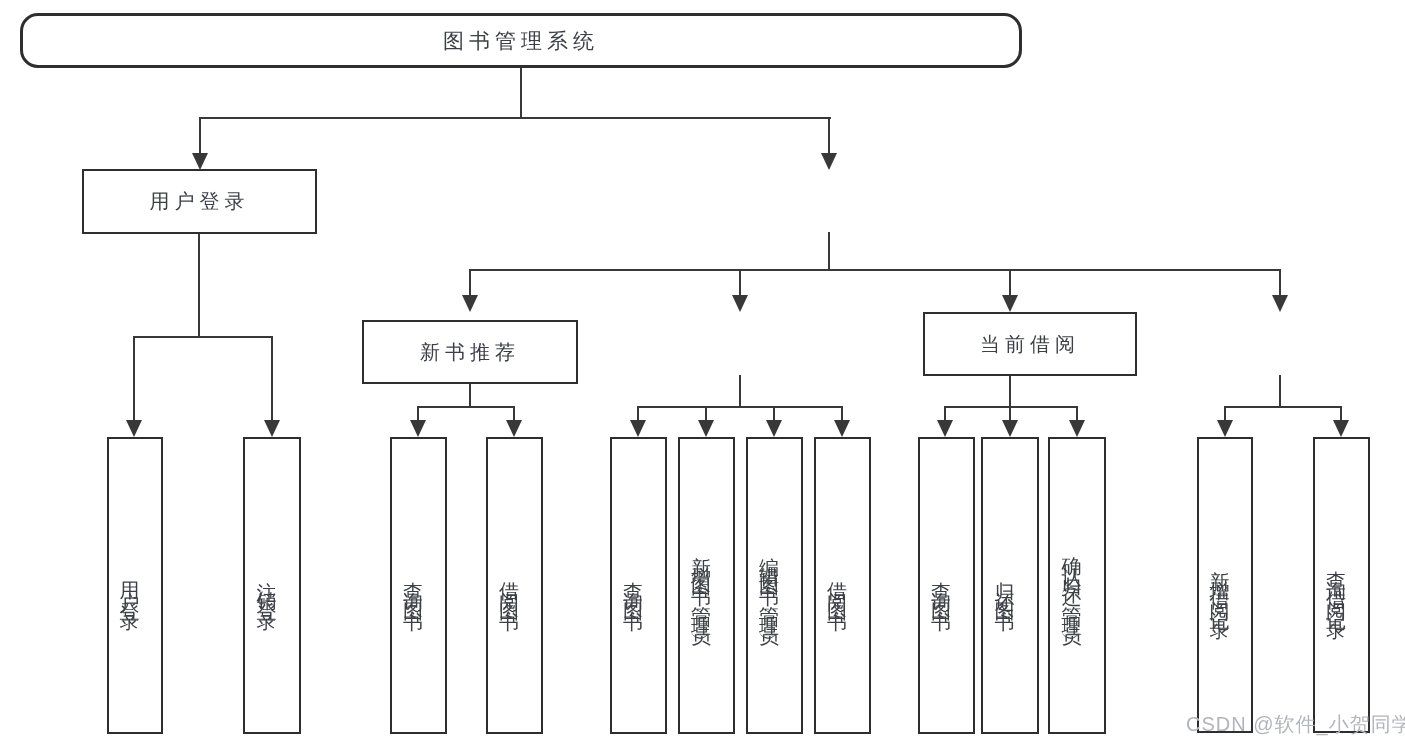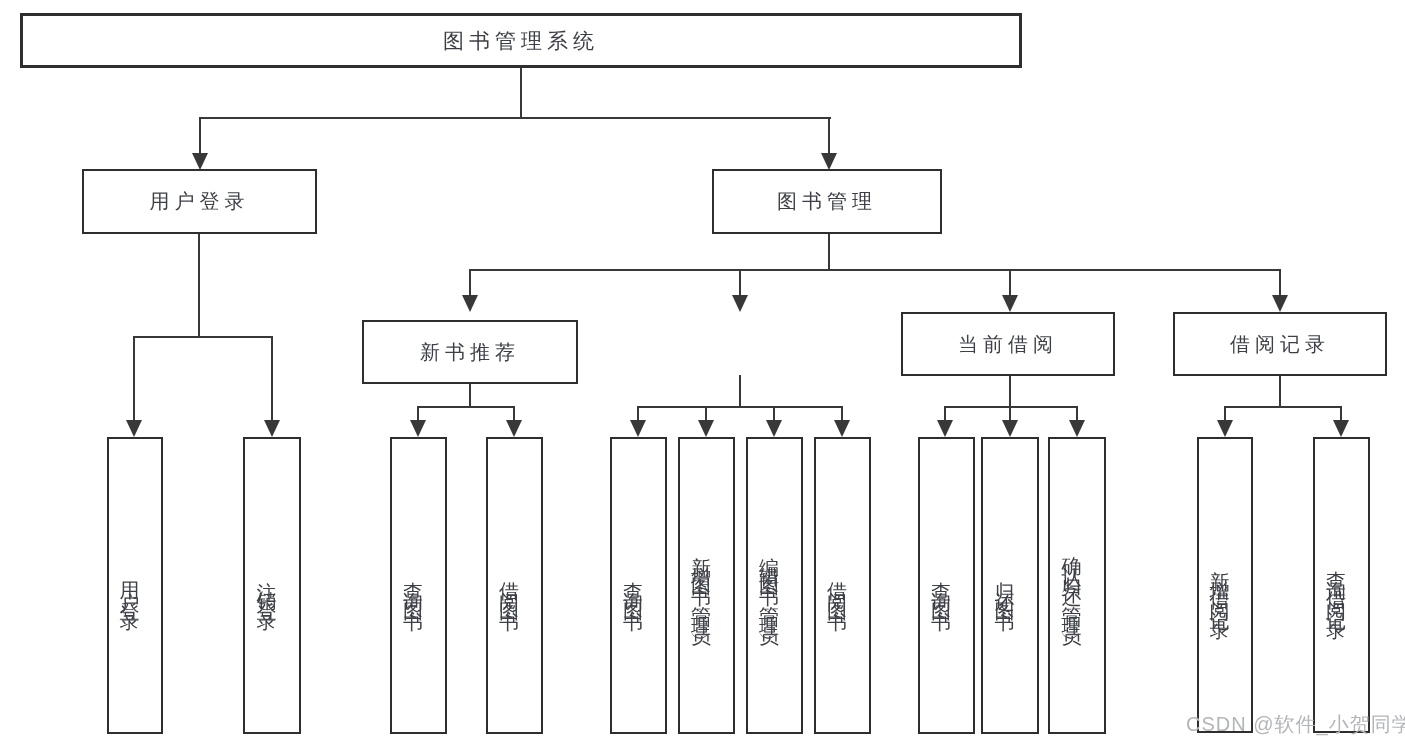--- a/index.html
+++ b/index.html
@@ -23,21 +23,21 @@
     border-left:8px solid transparent;border-right:8px solid transparent;
     border-top:17px solid #383838;
   }
   
   .node{
     position:absolute;box-sizing:border-box;
     border:2px solid #2e2e2e;background:#ffffff;
     display:flex;align-items:center;justify-content:center;
     font-size:20px;letter-spacing:5px;white-space:nowrap;
   }
-  .node.root{border-width:3px;font-size:21px;}
+  .node.root{border-width:3px;font-size:21px;border-radius:18px;}
   .leaf{
     position:absolute;box-sizing:border-box;
     border:2px solid #2e2e2e;background:#ffffff;
     display:flex;align-items:center;justify-content:center;
   }
   .leaf span{
     writing-mode:vertical-rl;
     font-size:20px;letter-spacing:10px;line-height:1;
     padding-block-start:10px;
     white-space:nowrap;
@@ -87,25 +87,23 @@
   <div class="arrow" style="left:834px;top:407px;height:30px"></div>
   <div class="arrow" style="left:937px;top:407px;height:30px"></div>
   <div class="arrow" style="left:1002px;top:407px;height:30px"></div>
   <div class="arrow" style="left:1069px;top:407px;height:30px"></div>
   <div class="arrow" style="left:1217px;top:407px;height:30px"></div>
   <div class="arrow" style="left:1333px;top:407px;height:30px"></div>
 
   <div class="node root" style="left:20px;top:13px;width:1002px;height:55px">图书管理系统</div>
 
   <div class="node" style="left:82px;top:169px;width:235px;height:65px">用户登录</div>
-  <div class="node" style="left:712px;top:169px;width:230px;height:65px">图书管理</div>
 
   <div class="node" style="left:362px;top:320px;width:216px;height:64px">新书推荐</div>
-  <div class="node" style="left:901px;top:312px;width:214px;height:64px">当前借阅</div>
-  <div class="node" style="left:1173px;top:312px;width:214px;height:64px">借阅记录</div>
+  <div class="node" style="left:923px;top:312px;width:214px;height:64px">当前借阅</div>
 
   <div class="leaf" style="left:107px;top:437px;width:56px;height:297px">
     <span>用户登录</span>
   </div>
   <div class="leaf" style="left:243px;top:437px;width:58px;height:297px">
     <span>注销登录</span>
   </div>
 
   <div class="leaf" style="left:390px;top:437px;width:57px;height:297px">
     <span>查询图书</span>

